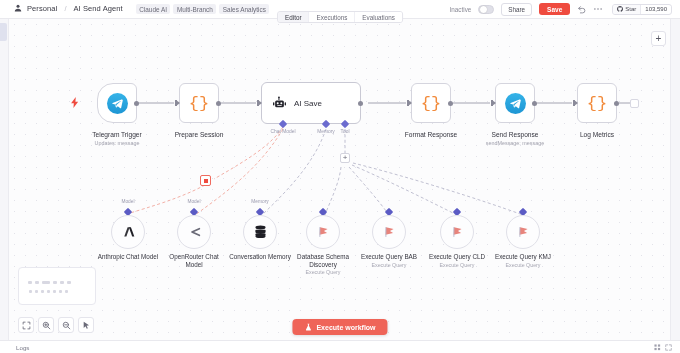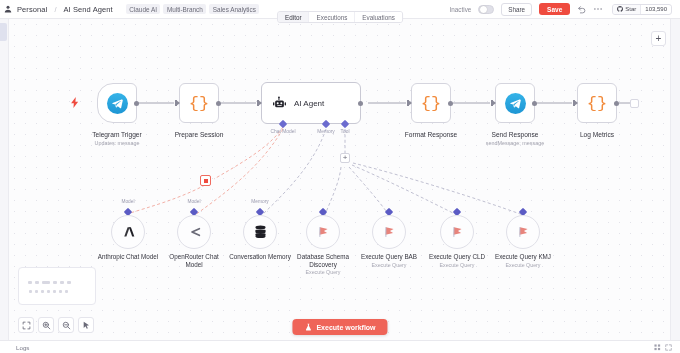--- a/index.html
+++ b/index.html
@@ -10,21 +10,21 @@
     overflow: hidden;
   }
   .app { position: relative; width: 680px; height: 353px; }
 
   
   .header {
     position: absolute; top: 0; left: 0; width: 680px; height: 19px;
     background: #ffffff; border-bottom: 1px solid #e9e9ee;
     display: flex; align-items: center; z-index: 30;
   }
-  .hdr-left { display: flex; align-items: center; gap: 5px; padding-left: 4px; }
+  .hdr-left { display: flex; gap: 5px; padding-left: 14px; }
   .person-icon { width: 8px; height: 8px; color: #4a4a55; display:block; }
   .crumb {
     font-size: 7.5px; color: #3a3a44; white-space: nowrap; letter-spacing: .1px;
   }
   .crumb-sep { font-size: 7.5px; color: #c3c3cc; margin: 0 2px; }
   .tags { display: flex; gap: 3px; margin-left: 8px; }
   .tag {
     font-size: 6.4px; color: #6b6b78; background: #f0f0f5;
     border-radius: 2px; padding: 1.5px 3.5px; white-space: nowrap;
   }
@@ -360,21 +360,21 @@
       <svg width="15" height="15" viewBox="0 0 24 24" fill="#24242c">
           <rect x="5" y="7" width="14" height="11" rx="2.4"></rect>
           <rect x="10.3" y="2.5" width="1.6" height="4"></rect>
           <circle cx="11.1" cy="2.1" r="1.5"></circle>
           <rect x="1.6" y="10" width="2.2" height="5" rx="1"></rect>
           <rect x="20.2" y="10" width="2.2" height="5" rx="1"></rect>
           <rect x="7.6" y="10" width="3" height="3" rx="1.2" fill="#ffffff"></rect>
           <rect x="13.4" y="10" width="3" height="3" rx="1.2" fill="#ffffff"></rect>
           <rect x="8.4" y="14.6" width="7.2" height="1.5" rx=".7" fill="#ffffff"></rect>
         </svg>
-      <span style="font-size:8px;color:#2e2e38;">AI Agent</span>
+      <span style="font-size:8px;color:#2e2e38;">AI Save</span>
       <div class="stub-in"></div>
       <div class="arrow-in"></div>
       <div class="port out"></div>
     </div>
 
     <div class="diamond" style="left:271px; top:102px;"></div>
     <div class="conn-label" style="left:252px; top:110px;">Chat Model</div>
     <div class="diamond" style="left:314px; top:102px;"></div>
     <div class="conn-label" style="left:295px; top:110px;">Memory</div>
     <div class="diamond" style="left:333px; top:102px;"></div>

